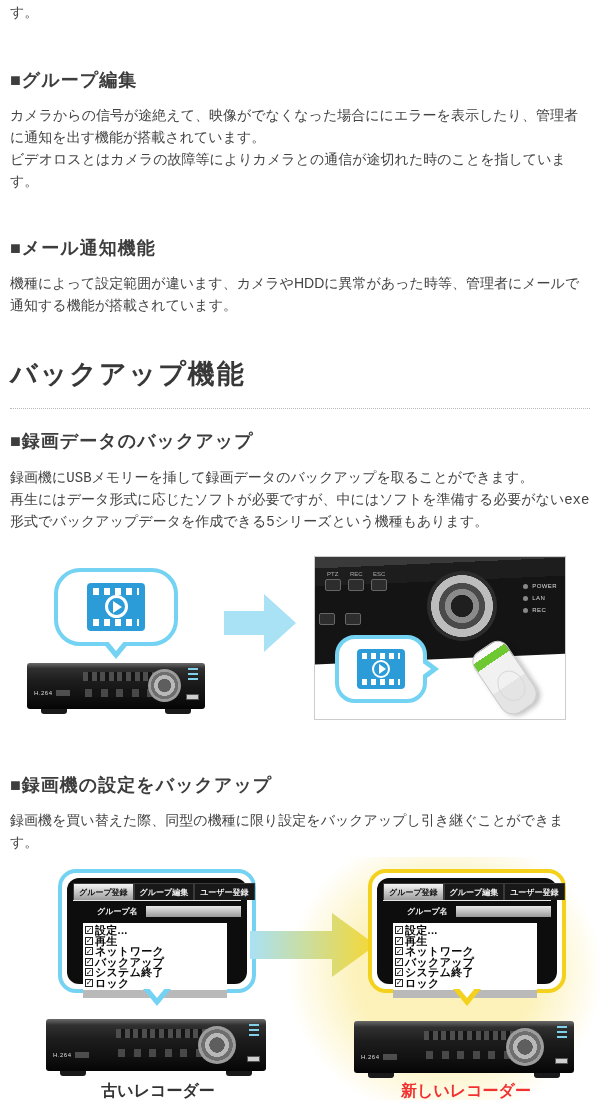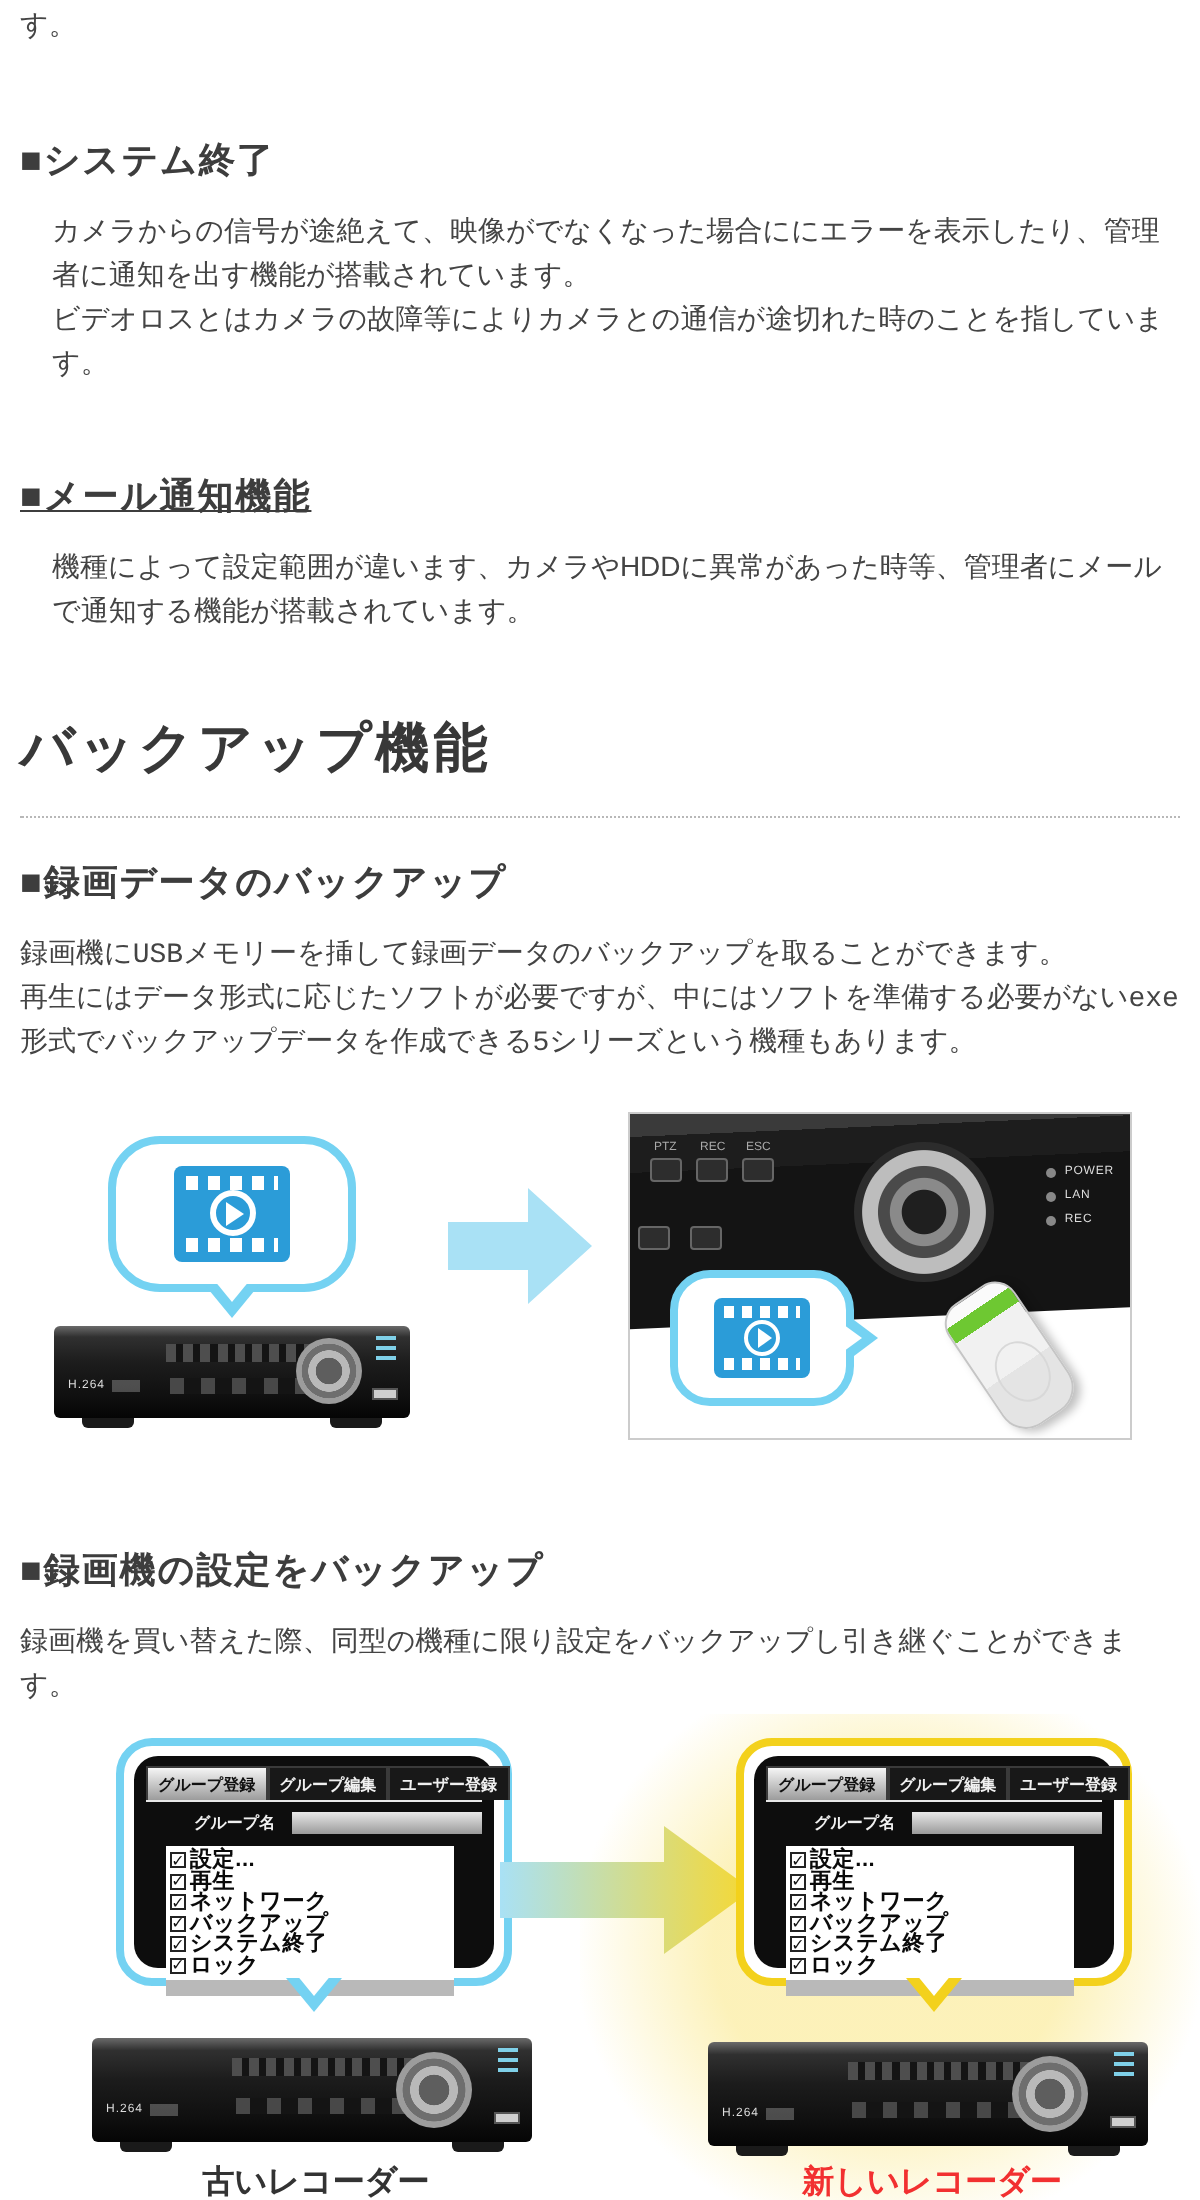--- a/index.html
+++ b/index.html
@@ -27,22 +27,22 @@
   .motion-note { font-size:12px; color:#666; line-height:15px; }
 
   h3.sub { font-size:18px; font-weight:bold; color:#3d3d3d; letter-spacing:1px; }
   h2.big {
     font-size:27px; font-weight:bold; color:#383838; letter-spacing:2px;
     padding-bottom:16px; border-bottom:1px dotted #b8b8b8;
   }
   p.body { font-size:14px; line-height:22px; color:#444; white-space:pre-line; }
 
   .mt-vl { margin-top:46px; }
-  .mt-p1 { margin-top:12px;margin-left:16px; }
-  .mt-mail { margin-top:44px;text-decoration:underline; }
+  .mt-p1 { margin-top:12px; }
+  .mt-mail { margin-top:44px; }
   .mt-big { margin-top:40px; }
   .mt-sub2 { margin-top:20px; }
   .mt-p3 { margin-top:14px;font-family:Liberation Mono, monospace; }
   .mt-sub3 { margin-top:46px; }
   .mt-p4 { margin-top:12px; }
 
   
   .film-icon { background:#2b9cd8; border-radius:4px; display:flex; flex-direction:column;
     justify-content:space-between; padding:5px 6px; }
   .film-icon .sprockets { height:7px;
@@ -156,21 +156,21 @@
   .rec-label.new { left:336px; top:218px; color:#f23030; }
 </style>
 </head>
 <body>
 
 <div class="page">
 
   <p class="fragment">す。</p>
 
 
-  <h3 class="sub mt-vl">■システム終了</h3>
+  <h3 class="sub mt-vl">■グループ編集</h3>
   <p class="body mt-p1">カメラからの信号が途絶えて、映像がでなくなった場合ににエラーを表示したり、管理者に通知を出す機能が搭載されています。
 ビデオロスとはカメラの故障等によりカメラとの通信が途切れた時のことを指しています。</p>
 
   <h3 class="sub mt-mail">■メール通知機能</h3>
   <p class="body mt-p1">機種によって設定範囲が違います、カメラやHDDに異常があった時等、管理者にメールで通知する機能が搭載されています。</p>
 
   <h2 class="big mt-big">バックアップ機能</h2>
 
   <h3 class="sub mt-sub2">■録画データのバックアップ</h3>
   <p class="body mt-p3">録画機にUSBメモリーを挿して録画データのバックアップを取ることができます。

